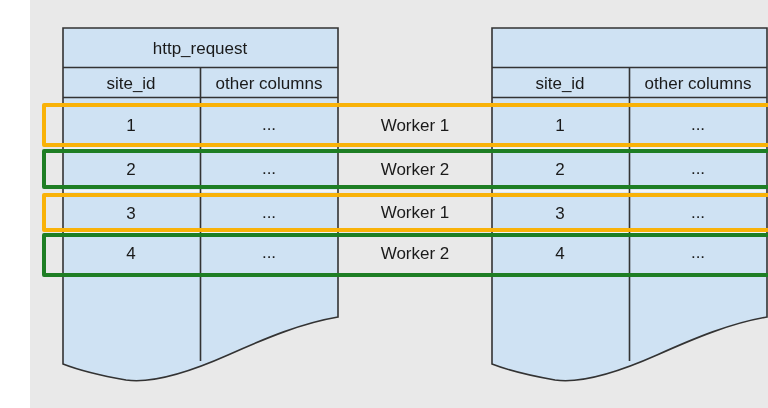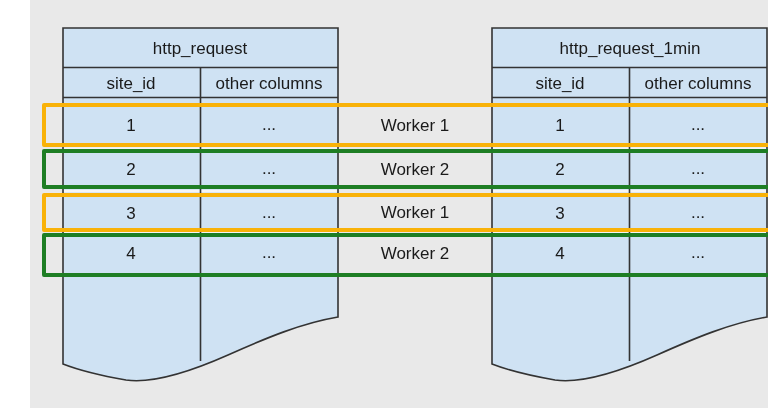--- a/index.html
+++ b/index.html
@@ -68,21 +68,20 @@
   <div class="t" style="left:239px;top:83px">other columns</div>
   <div class="t" style="left:101px;top:125px">1</div>
   <div class="t" style="left:239px;top:124px">...</div>
   <div class="t" style="left:101px;top:169px">2</div>
   <div class="t" style="left:239px;top:168px">...</div>
   <div class="t" style="left:101px;top:213px">3</div>
   <div class="t" style="left:239px;top:212px">...</div>
   <div class="t" style="left:101px;top:253px">4</div>
   <div class="t" style="left:239px;top:252px">...</div>
 
-  <div class="t" style="left:600px;top:48px">http_request_1min</div>
   <div class="t" style="left:530px;top:83px">site_id</div>
   <div class="t" style="left:668px;top:83px">other columns</div>
   <div class="t" style="left:530px;top:125px">1</div>
   <div class="t" style="left:668px;top:124px">...</div>
   <div class="t" style="left:530px;top:169px">2</div>
   <div class="t" style="left:668px;top:168px">...</div>
   <div class="t" style="left:530px;top:213px">3</div>
   <div class="t" style="left:668px;top:212px">...</div>
   <div class="t" style="left:530px;top:253px">4</div>
   <div class="t" style="left:668px;top:252px">...</div>

